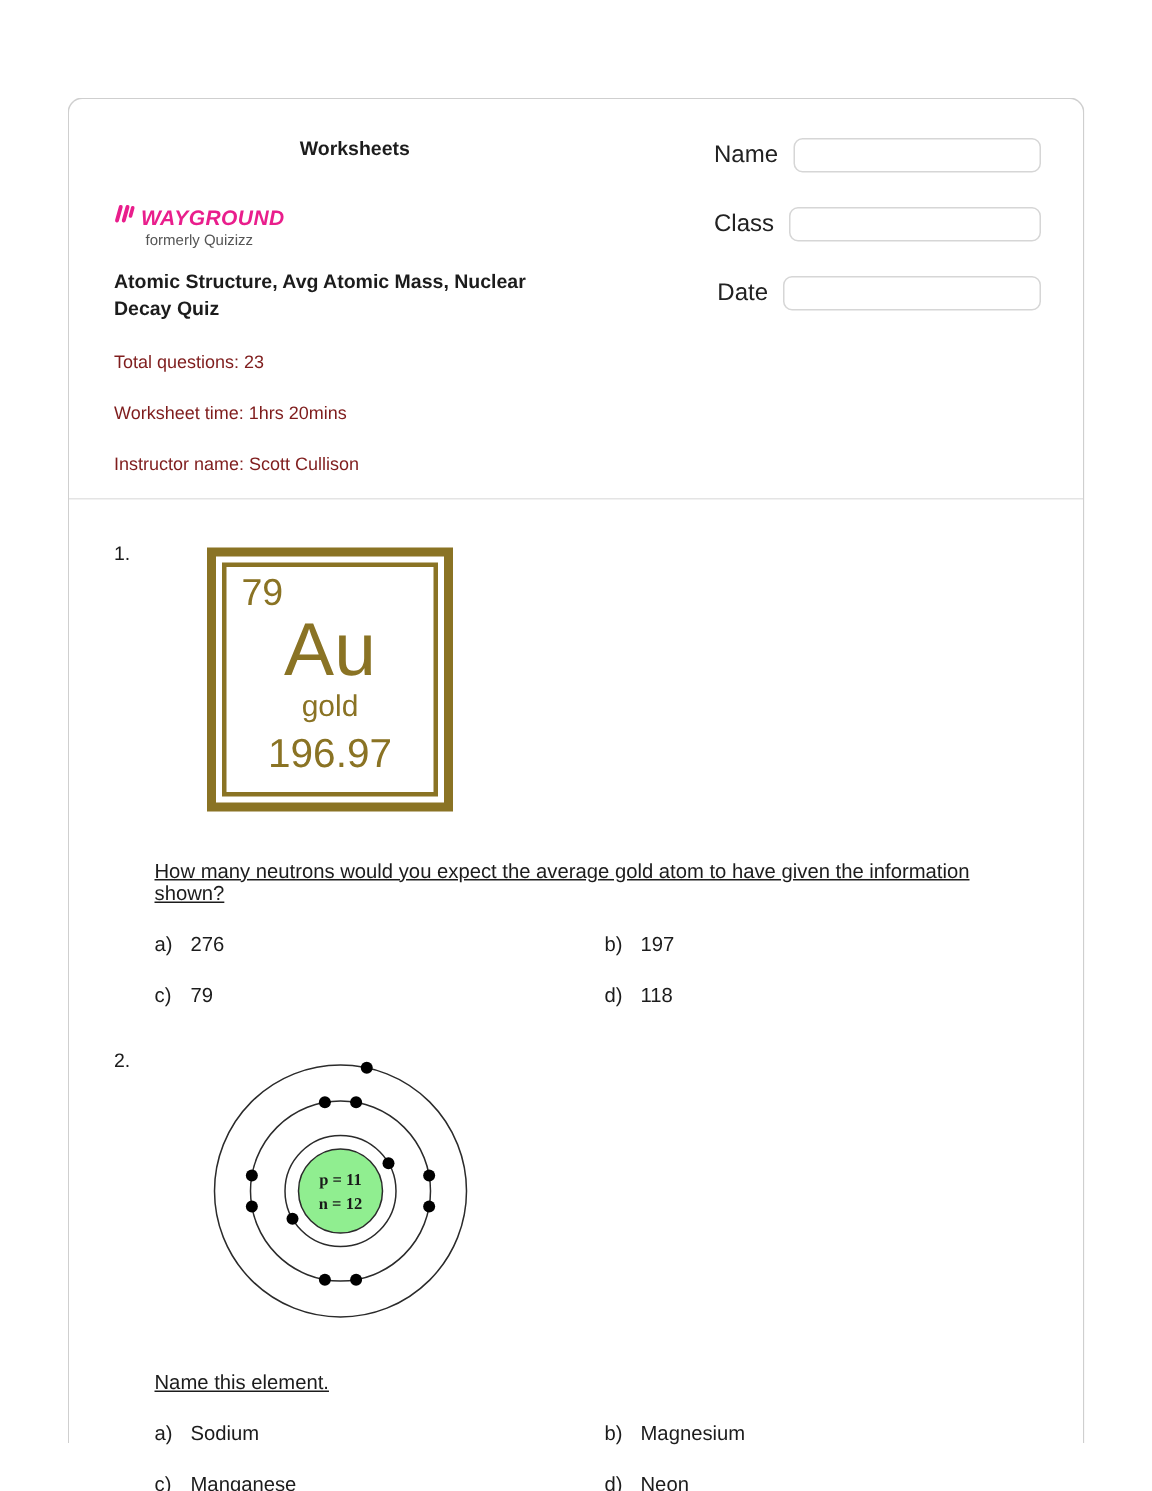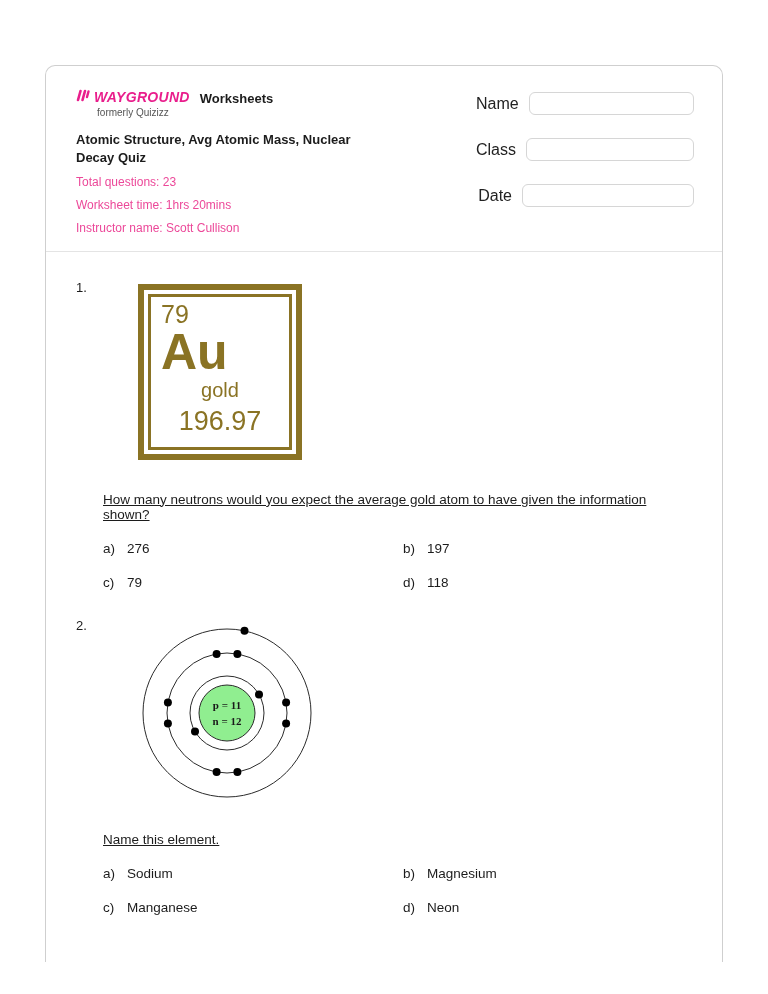--- a/index.html
+++ b/index.html
@@ -17,30 +17,30 @@
   }
   .card{
     position:absolute;left:45px;top:65px;width:678px;height:897px;
     border:1px solid #cfcfcf;border-bottom:none;border-radius:10px 10px 0 0;
     background:#fff;
   }
   
   .header{display:flex;padding:22px 28px 16px 30px;}
   .header-left{flex:1;}
   .brand-row{display:flex;align-items:flex-start;}
-  .brand-col{display:flex;flex-direction:column;align-items:center;}
+  .brand-col{display:flex;flex-direction:column;align-items:center;margin-top:48px;}
   .brand-line{display:flex;align-items:center;gap:3px;}
   .brand-text{
     color:var(--brand-pink);font-weight:bold;font-style:italic;
     font-size:14px;letter-spacing:.3px;
   }
   .brand-sub{font-size:10px;color:#555;margin-top:1px;}
   .product{font-size:13px;font-weight:bold;margin-left:10px;margin-top:3px;}
   .quiz-title{font-size:13px;font-weight:bold;line-height:1.35;margin-top:13px;max-width:280px;}
-  .meta{font-size:12px;margin-top:9px;color:#ec4899;}
+  .meta{font-size:12px;margin-top:20px;color:#7f1d1d;}
   .header-right{width:218px;padding-top:4px;}
   .field-row{display:flex;align-items:center;justify-content:flex-end;gap:10px;margin-bottom:23px;}
   .field-label{font-size:16px;color:#222;}
   .field-box{
     width:172px;height:23px;border:1px solid var(--border-gray);
     border-radius:6px;background:#fff;
   }
   .divider{border:none;border-top:1px solid #e4e4e4;margin:0;}
   
   .questions{padding:0 30px;}
@@ -53,21 +53,21 @@
   .opt-key{width:24px;}
   
   .tile-wrap{margin:6px 0 0 35px;}
   .tile{
     width:164px;border:6px solid var(--gold);padding:4px;background:#fff;
   }
   .tile-inner{
     border:3px solid var(--gold);padding:4px 10px 10px 10px;color:var(--gold);
   }
   .tile-number{font-size:25px;line-height:1.1;text-align:left;}
-  .tile-symbol{font-size:50px;font-weight:bold;line-height:1.0;text-align:left;margin-top:-2px;}
+  .tile-symbol{font-size:50px;font-weight:normal;line-height:1.0;text-align:center;margin-top:-2px;}
   .tile-name{font-size:20px;text-align:center;margin-top:2px;}
   .tile-mass{font-size:27px;text-align:center;margin-top:4px;}
   
   .bohr-wrap{margin:8px 0 0 28px;}
   .bohr-orbit{fill:none;stroke:#2b2b2b;stroke-width:1;}
   .bohr-nucleus{fill:var(--nucleus-green);stroke:#2b2b2b;stroke-width:1;}
   .bohr-electron{fill:#000;}
   .bohr-label{
     font-family:"Liberation Serif",serif;font-weight:bold;font-size:11px;fill:#1a1a1a;
     text-anchor:middle;

